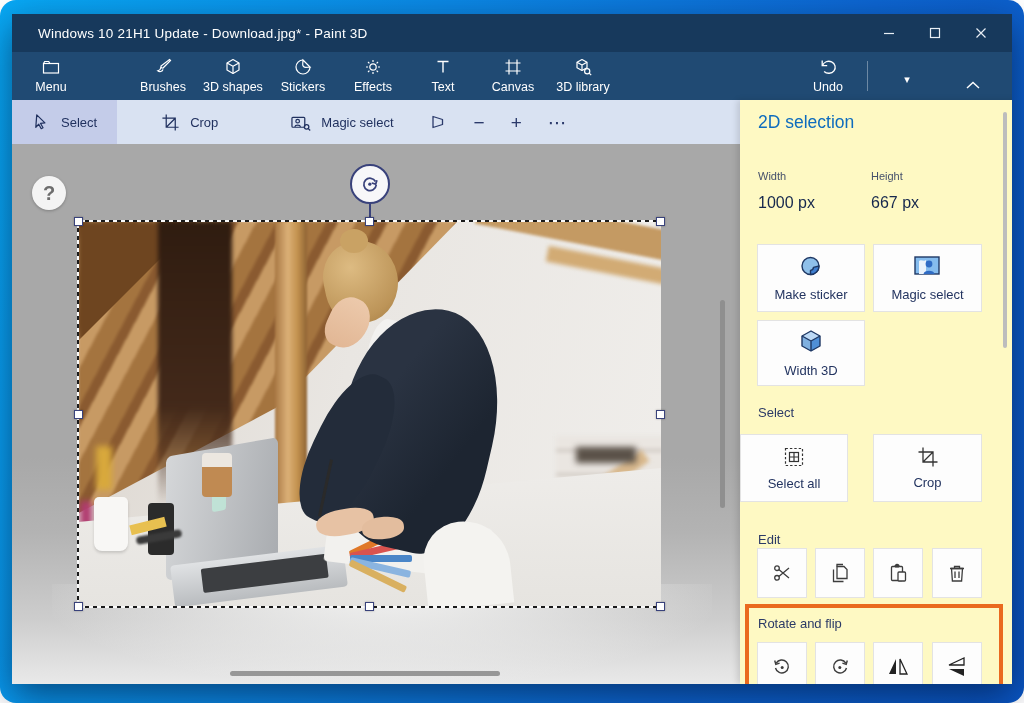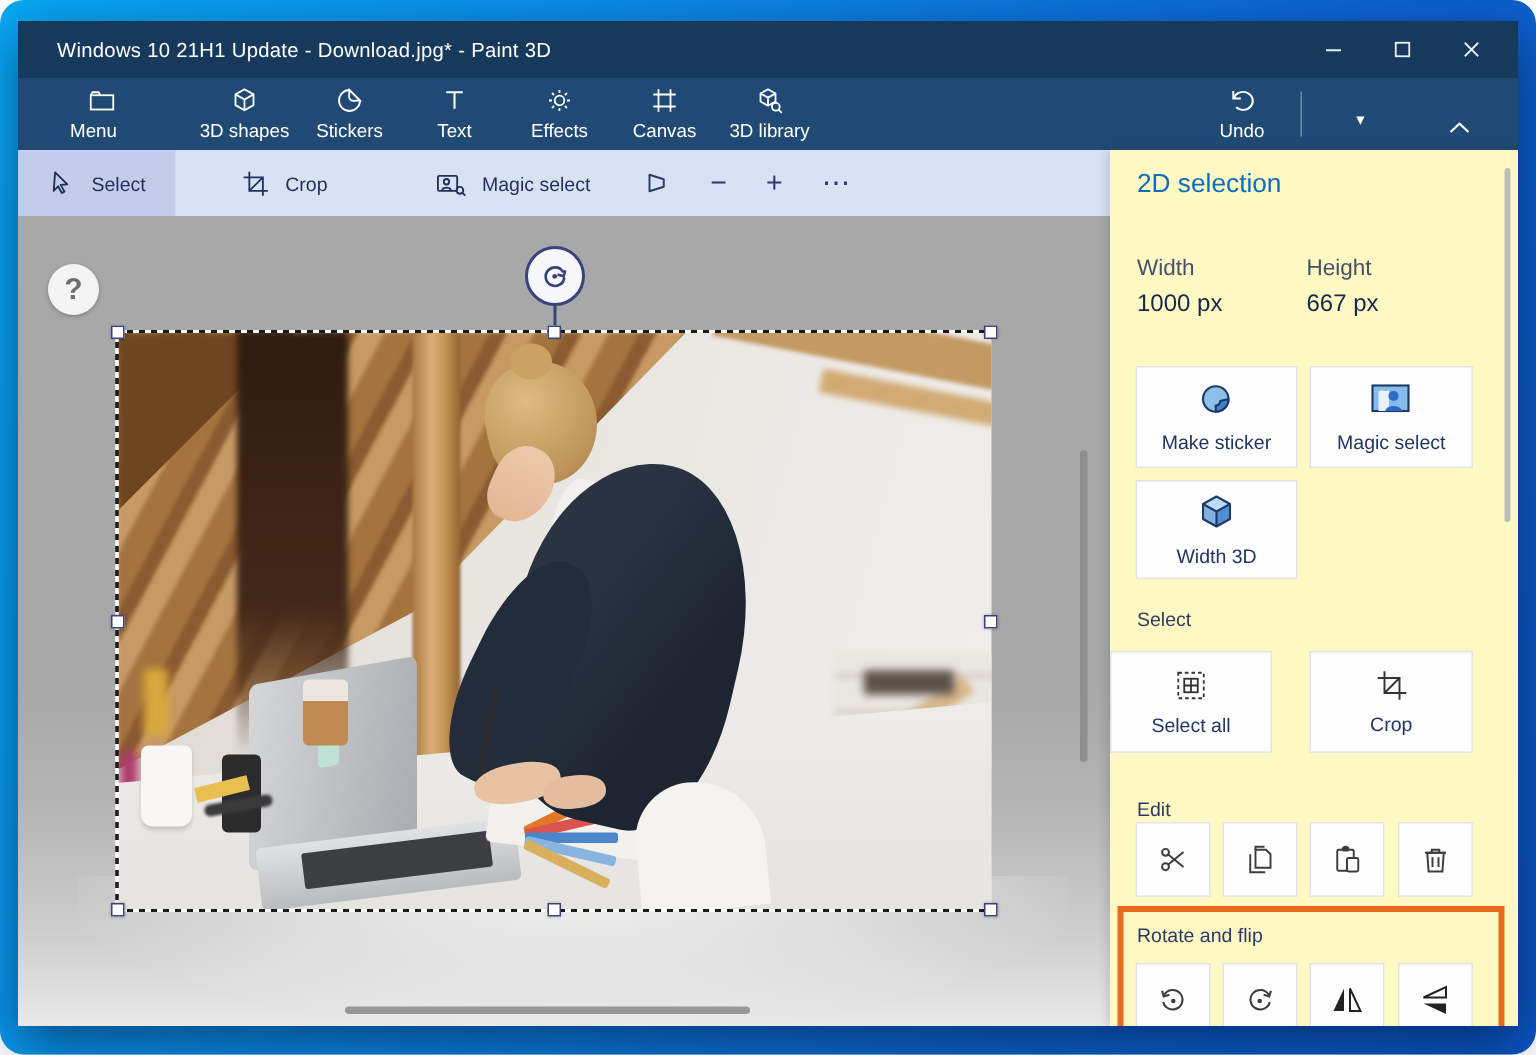--- a/index.html
+++ b/index.html
@@ -11,21 +11,21 @@
   .titlebar{position:absolute;left:0;top:0;right:0;height:38px;background:#17395c;display:flex;align-items:center;}
   .title{color:#fff;font-size:13.5px;margin-left:26px;letter-spacing:.2px;}
   .win-controls{position:absolute;right:8px;top:0;height:38px;display:flex;}
   .wc{width:46px;height:38px;display:flex;align-items:center;justify-content:center;background:transparent;border:0;cursor:pointer;}
   .wc svg{display:block}
   
   .toolbar{position:absolute;left:0;top:38px;right:0;height:48px;background:#204a73;display:flex;align-items:flex-end;}
   .tb-item{display:flex;flex-direction:column;align-items:center;justify-content:flex-end;gap:3px;
     color:#fff;font-size:12.5px;padding:5px 4px 6px;min-width:62px;cursor:pointer;}
   .tb-item svg{display:block}
-  .tb-menu{min-width:54px;margin-left:8px;margin-right:46px;align-items:flex-end;}
+  .tb-menu{min-width:54px;margin-left:8px;margin-right:46px;}
   .tb-right{position:absolute;right:6px;top:0;height:48px;display:flex;align-items:flex-end;}
   .tb-right .tb-item{min-width:58px;}
   .tb-sep{width:1px;height:30px;background:rgba(255,255,255,.35);margin:0 6px 9px;}
   .tb-caret{min-width:26px;color:#fff;padding-bottom:14px;font-size:11px;}
   .tb-chevron{min-width:40px;padding-bottom:10px;}
   
   .selectbar{position:absolute;left:0;top:86px;width:728px;height:44px;background:#d9e2f2;display:flex;align-items:center;}
   .sb-item{display:flex;align-items:center;gap:10px;height:44px;padding:0 16px;color:#21315f;font-size:13px;cursor:pointer;}
   .sb-item.active{background:#c4cce9;padding:0 20px;}
   .sb-item.disabled{color:#9aa6c2;cursor:default;}
@@ -48,21 +48,21 @@
   .ants{position:absolute;background:repeating-linear-gradient(90deg,#1b1b1b 0 4px,#fafafa 4px 8px);height:2px;left:-1px;right:-1px;}
   .ants.v{background:repeating-linear-gradient(180deg,#1b1b1b 0 4px,#fafafa 4px 8px);width:2px;height:auto;top:-1px;bottom:-1px;}
   .hdl{position:absolute;width:9px;height:9px;background:#fff;border:1px solid #39427b;box-sizing:border-box;box-shadow:0 0 2px rgba(0,0,0,.3);}
   .rot-stem{position:absolute;left:calc(50% - 1px);top:-17px;width:2px;height:17px;background:#39427b;}
   .rot-circle{position:absolute;left:calc(50% - 20px);top:-57px;width:40px;height:40px;border-radius:50%;
     background:#f7f7f9;border:2px solid #39427b;box-sizing:border-box;display:flex;align-items:center;justify-content:center;cursor:pointer;}
   
   .panel{position:absolute;left:728px;top:86px;width:305px;height:584px;background:#fef9c3;
     box-shadow:-3px 0 6px rgba(0,0,0,.12);overflow:hidden;}
   .panel-title{position:absolute;left:18px;top:12px;font-size:17.5px;color:#0e6cbe;}
-  .dim-label{position:absolute;font-size:15px;color:#45506b;}
+  .dim-label{position:absolute;font-size:11px;color:#45506b;}
   .dim-value{position:absolute;font-size:16px;color:#15274d;}
   .pbtn{position:absolute;background:#fdfdfd;border:1px solid #e3e3e3;box-sizing:border-box;display:flex;
     flex-direction:column;align-items:center;justify-content:center;gap:7px;color:#233460;font-size:13px;cursor:pointer;}
   .sec-label{position:absolute;left:18px;font-size:13px;color:#2b3a66;}
   .orange-box{position:absolute;left:5px;top:504px;width:258px;height:95px;border:4px solid #ea6a1e;box-sizing:border-box;pointer-events:none;}
   .panel-scroll{position:absolute;left:263px;top:12px;width:4px;height:236px;background:#bdbdbd;border-radius:2px;}
   svg{flex:none}
 </style>
 </head>
 <body>
@@ -93,45 +93,52 @@
 
   <div class="toolbar">
     <div class="tb-item tb-menu">
       <svg width="20" height="20" viewBox="0 0 20 20" fill="none" stroke="#fff" stroke-width="1.2">
             <path d="M2.5 6.5l1.2-2h4l1.2 2"></path>
             <rect x="2.5" y="6.5" width="15" height="9.5"></rect>
           </svg>
       <span>Menu</span>
     </div>
     <div class="tb-item">
+      <svg width="20" height="20" viewBox="0 0 20 20" fill="none" stroke="#fff" stroke-width="1.2">
+            <path d="M16.5 2.5l1 1L10 11l-1.8-.2L8 9z"></path>
+            <path d="M8 10c-.6 2-.2 3.4-3.2 3.8 1.8 1.6 4.6.8 5.2-1.4"></path>
+          </svg>
+      <span>Brushes</span>
+    </div>
+    <div class="tb-item">
       <svg width="20" height="20" viewBox="0 0 20 20" fill="none" stroke="#fff" stroke-width="1.2" stroke-linejoin="round">
             <path d="M10 2.5l6 3.4v7.2l-6 3.4-6-3.4V5.9z"></path>
             <path d="M10 9.3L16 5.9M10 9.3L4 5.9M10 9.3v7.2"></path>
           </svg>
       <span>3D shapes</span>
     </div>
     <div class="tb-item">
       <svg width="20" height="20" viewBox="0 0 20 20" fill="none" stroke="#fff" stroke-width="1.2">
             <path d="M17 10a7 7 0 1 1-7-7"></path>
             <path d="M10 3l7 7-4.2.3a2.9 2.9 0 0 1-3.1-3.1z"></path>
           </svg>
       <span>Stickers</span>
     </div>
     <div class="tb-item">
-      <svg width="20" height="20" viewBox="0 0 20 20" fill="none" stroke="#fff" stroke-width="1.4">
-            <path d="M4.5 4.5h11M10 4.5v11"></path>
-          </svg>
-      <span>Text</span>
-    </div>
-    <div class="tb-item">
       <svg width="20" height="20" viewBox="0 0 20 20" fill="none" stroke="#fff" stroke-width="1.2">
             <circle cx="10" cy="10" r="3.2"></circle>
             <path d="M10 3v2M10 15v2M3 10h2M15 10h2M5 5l1.4 1.4M13.6 13.6L15 15M15 5l-1.4 1.4M6.4 13.6L5 15"></path>
           </svg>
       <span>Effects</span>
+    </div>
+    <div class="tb-item">
+      <svg width="20" height="20" viewBox="0 0 20 20" fill="none" stroke="#fff" stroke-width="1.4">
+            <path d="M4.5 4.5h11M10 4.5v11"></path>
+          </svg>
+      <span>Text</span>
     </div>
     <div class="tb-item">
       <svg width="20" height="20" viewBox="0 0 20 20" fill="none" stroke="#fff" stroke-width="1.2">
             <path d="M6 2.5v15M14 2.5v15M2.5 6h15M2.5 14h15"></path>
           </svg>
       <span>Canvas</span>
     </div>
     <div class="tb-item">
       <svg width="20" height="20" viewBox="0 0 20 20" fill="none" stroke="#fff" stroke-width="1.2" stroke-linejoin="round">
             <path d="M9 2.5l5 2.8v5.4l-5 2.8-5-2.8V5.3z"></path>

